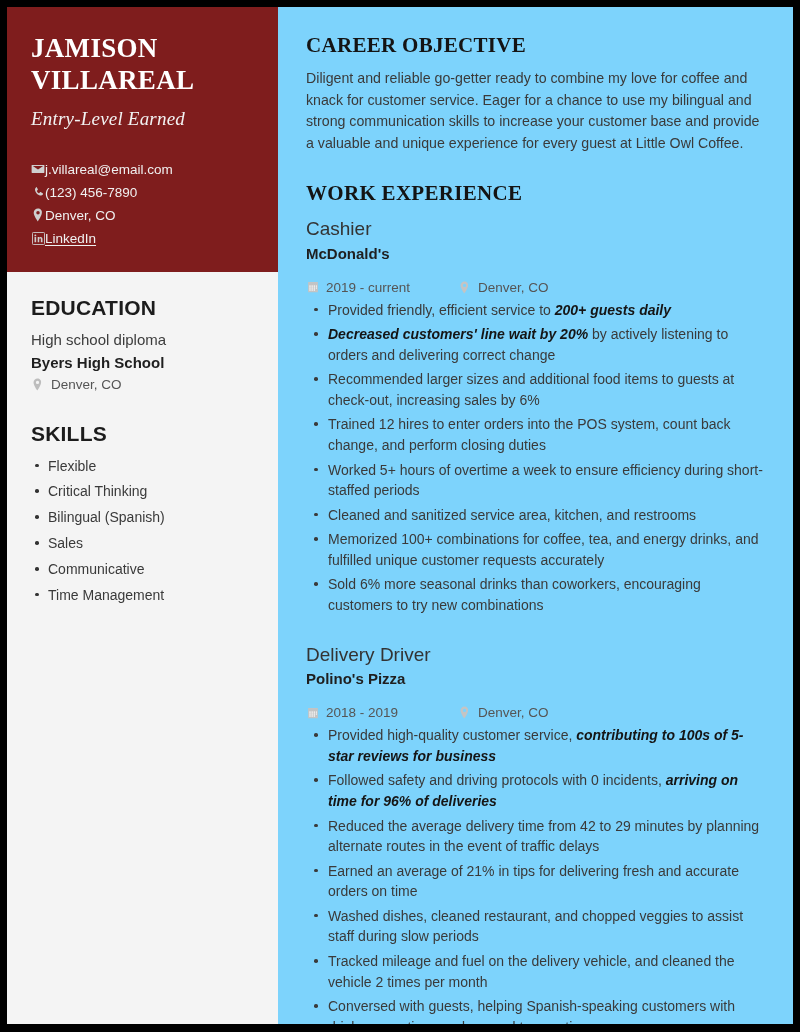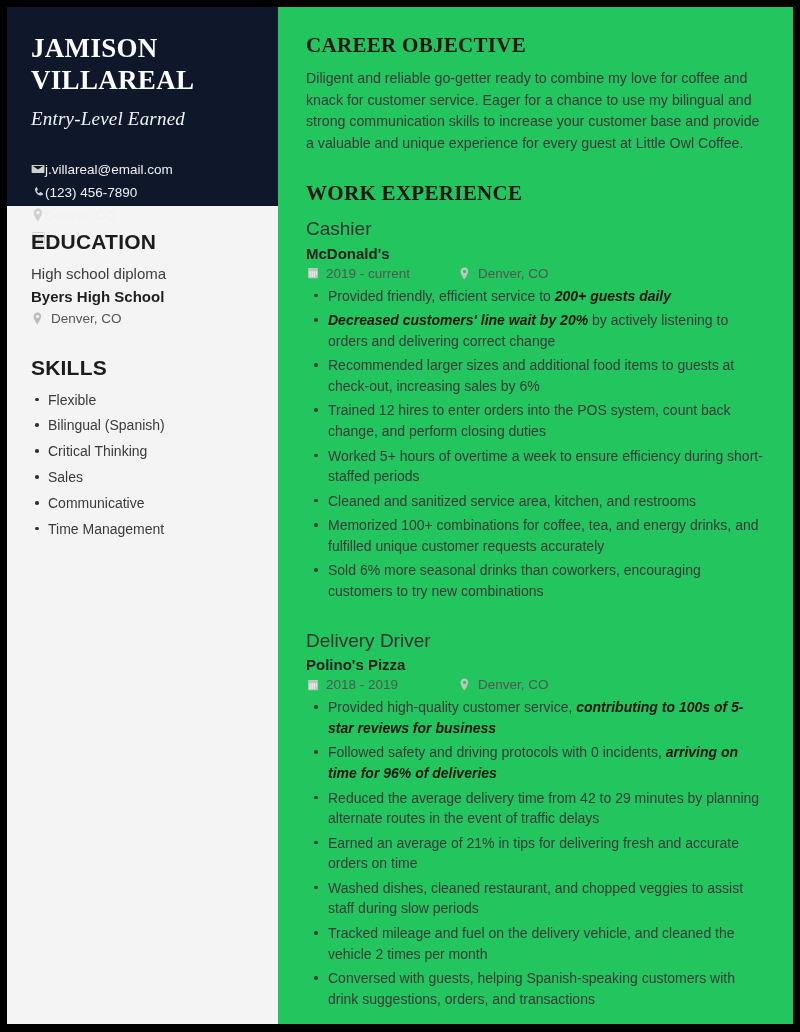--- a/index.html
+++ b/index.html
@@ -26,24 +26,24 @@
   
   .sidebar {
     width: 271px;
     flex: 0 0 271px;
     background: #f4f4f4;
     display: flex;
     flex-direction: column;
   }
 
   .sidebar-header {
-    background: #0f172a;
+    background: #7f1d1d;
     color: #ffffff;
     padding: 26px 24px 28px 24px;
-    height: 199px;
+    height: 265px;
   }
 
   .name {
     font-family: "Liberation Serif", serif;
     font-weight: bold;
     font-size: 27px;
     line-height: 1.18;
     letter-spacing: 0.3px;
     color: #ffffff;
   }
@@ -143,21 +143,21 @@
     left: 4px;
     top: 9px;
     width: 3.5px; height: 3.5px;
     border-radius: 50%;
     background: #333333;
   }
 
   
   .main {
     flex: 1;
-    background: #22c55e;
+    background: #7dd3fc;
     padding: 26px 24px 8px 28px;
   }
 
   .main-heading {
     font-family: "Liberation Serif", serif;
     font-weight: bold;
     font-size: 21px;
     color: #141414;
     letter-spacing: 0.3px;
     margin-bottom: 10px;
@@ -181,21 +181,21 @@
   }
   .job-company {
     font-size: 15px;
     font-weight: bold;
     color: #1f1f1f;
     margin-top: 3px;
   }
   .job-meta {
     display: flex;
     align-items: center;
-    margin-top: 4px;
+    margin-top: 18px;
     font-size: 13.5px;
     color: #555555;
   }
   .job-meta .meta-cell {
     display: flex;
     align-items: center;
     gap: 7px;
   }
   .job-meta .meta-date { width: 152px; }
   .job-meta .ico {
@@ -296,22 +296,22 @@
               </svg>
           </span>
           <span>Denver, CO</span>
         </div>
       </section>
 
       <section class="side-section">
         <h2 class="side-heading">SKILLS</h2>
         <ul class="skill-list" id="skills-list">
             <li>Flexible</li>
+            <li>Critical Thinking</li>
             <li>Bilingual (Spanish)</li>
-            <li>Critical Thinking</li>
             <li>Sales</li>
             <li>Communicative</li>
             <li>Time Management</li>
           </ul>
       </section>
 
     </div>
   </aside>
 
   <main class="main">

